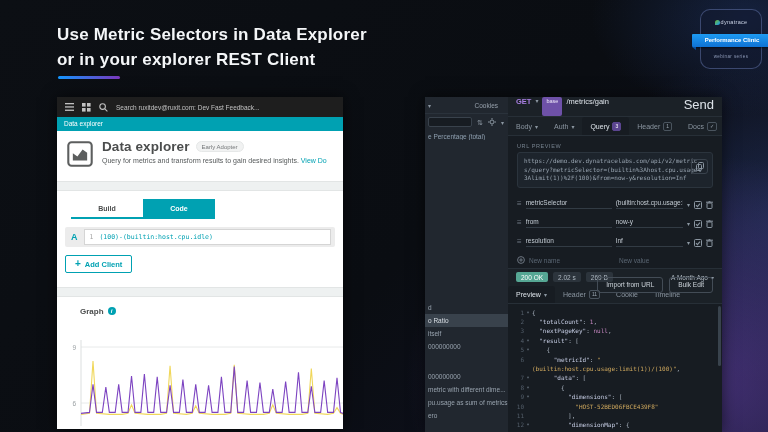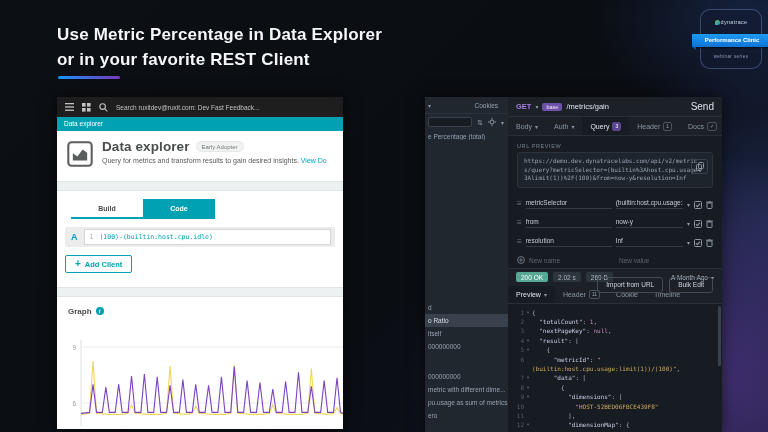--- a/index.html
+++ b/index.html
@@ -52,45 +52,45 @@
   .dt-tab.code { background:#00a1b2; color:#fff; }
   .dt-codebar { margin:8px 8px 0 8px; height:20px; background:#ececec; border-radius:2px; display:flex; align-items:center; }
   .dt-codebar .alabel { color:#00a1b2; font-weight:bold; font-size:9px; padding:0 6px; }
   .dt-codebox { flex:1; height:16px; background:#fff; border:1px solid #d5d5d5; display:flex; align-items:center; gap:6px; padding:0 5px; margin-right:4px; }
   .dt-lineno { font-size:6.5px; color:#a3a3a3; font-family:"DejaVu Sans Mono",monospace; }
   .dt-code { font-size:6.5px; color:#00a1b2; font-family:"DejaVu Sans Mono",monospace; white-space:nowrap; }
   .dt-addmetric { display:inline-flex; align-items:center; gap:4px; margin:8px 0 0 8px; height:18px; padding:0 9px;
     border:1px solid #00a1b2; border-radius:2px; color:#00a1b2; font-size:7.5px; font-weight:600; background:#fff; }
   .dt-addmetric .plus { font-size:10px; font-weight:bold; line-height:1; }
   .dt-gap2 { height:10px; background:#eef1f1; border-top:1px solid #e2e5e5; border-bottom:1px solid #e2e5e5; margin-top:14px; }
-  .dt-graph-label { display:flex; gap:4px; margin:10px 0 0 11px; font-size:8px; font-weight:bold; color:#4b4d4d; }
+  .dt-graph-label { display:flex; gap:4px; margin:10px 0 0 23px; font-size:8px; font-weight:bold; color:#4b4d4d; }
   .info-dot { display:inline-block; width:8px; height:8px; border-radius:50%; background:#00a1b2; color:#fff; font-size:6px; line-height:8px; text-align:center; font-style:italic; font-weight:bold; }
   .dt-chart { display:block; margin-top:6px; }
 
   
   .shot-right { position:absolute; left:425px; top:97px; width:297px; height:335px; background:#171c22; overflow:hidden;
     display:flex; box-shadow:0 0 14px rgba(0,0,0,.55); }
   .ins-side { width:83px; flex:none; background:#21272f; position:relative; color:#97a1ac; font-size:6.5px; }
   .ins-side-top { height:17px; display:flex; align-items:center; justify-content:space-between; padding:0 10px 0 3px; border-bottom:1px solid #2a323b; }
   .ins-filter { height:16px; display:flex; align-items:center; gap:5px; padding:0 4px 0 3px; }
   .ins-filter .box { width:44px; height:10px; background:#171c22; border:1px solid #39424c; border-radius:2px; }
   .ins-filter .ic { color:#8b96a1; font-size:7px; line-height:1; }
   .ins-pinned { padding:3px 0 0 3px; color:#8fa0b0; white-space:nowrap; overflow:hidden; }
   .ins-side-list { position:absolute; left:0; top:204px; width:100%; }
   .ins-side-item { height:13px; line-height:13px; padding-left:3px; white-space:nowrap; overflow:hidden; color:#98a3ae; }
   .ins-side-item.selected { background:#39424c; color:#d8dee4; }
   .ins-side-item.gap { margin-top:17px; }
 
   .ins-main { flex:1; display:flex; flex-direction:column; min-width:0; }
-  .ins-urlrow { height:20px; background:#1b2127; border-bottom:1px solid #272f37; display:flex; align-items:center; padding:0 8px; gap:4px; }
+  .ins-urlrow { height:20px; background:#1b2127; border-bottom:1px solid #272f37; display:flex; padding:0 8px; gap:4px; }
   .ins-method { color:#a97fe3; font-size:7.5px; font-weight:bold; }
   .ins-caret { color:#8b96a1; font-size:6px; }
   .ins-envtag { background:#6e51a8; color:#ece6f8; font-size:5.5px; padding:1px 4px; border-radius:2px; }
   .ins-url { color:#dde3e9; font-size:7.5px; white-space:nowrap; overflow:hidden; flex:1; }
-  .ins-send { color:#dde3e9; font-size:10px; }
+  .ins-send { color:#dde3e9; font-size:13px; }
   .ins-tabs { height:19px; background:#1b2127; border-bottom:1px solid #272f37; display:flex; align-items:stretch; }
   .ins-tab { display:flex; align-items:center; gap:3px; padding:0 8px; font-size:7px; color:#8b96a1; }
   .ins-tab.active { background:#171c22; color:#dde3e9; border-radius:3px 3px 0 0; }
   .ins-badge { font-size:5px; border:1px solid #4a545e; color:#9aa5b0; border-radius:2px; padding:0 2px; line-height:7px; }
   .ins-badge.purple { background:#5b4590; border-color:#5b4590; color:#fff; }
   .ins-content { flex:1; padding:7px 9px 0 9px; position:relative; min-height:0; }
   .ins-urlprev-label { font-size:5.5px; letter-spacing:.6px; color:#76828e; }
   .ins-urlbox { margin-top:3px; border:1px solid #2b343d; background:#1d242c; border-radius:3px; padding:4px 24px 4px 6px; position:relative; }
   .ins-urlbox .uline { font-family:"DejaVu Sans Mono",monospace; font-size:6px; line-height:8.5px; color:#96a2ae; white-space:nowrap; }
   .ins-copybtn { position:absolute; right:4px; top:6px; width:17px; height:15px; border:1px solid #39424c; border-radius:3px;
@@ -116,22 +116,22 @@
   .rline .fold { flex:none; width:8px; text-align:center; color:#6b7683; font-size:5px; }
   .rline pre { margin:0; font-family:inherit; white-space:pre; }
   .tk-k { color:#c6cde4; } .tk-s { color:#d0a95e; } .tk-n { color:#c586c0; } .tk-p { color:#aab4c0; }
 </style>
 </head>
 <body>
 
 <div class="slide">
 
   <div class="title">
-    <div>Use Metric Percentage in Data Explorer</div>
-    <div>or in your favorite REST Client</div>
+    <div>Use Metric Selectors in Data Explorer</div>
+    <div>or in your explorer REST Client</div>
   </div>
   <div class="title-underline"></div>
 
   <div class="corner-badge">
     <div class="cb-brand"><span class="cb-mark"></span><span>dynatrace</span></div>
     <div class="cb-ribbon">Performance Clinic</div>
     <div class="cb-sub">webinar series</div>
   </div>
 
   <div class="shot-left">

